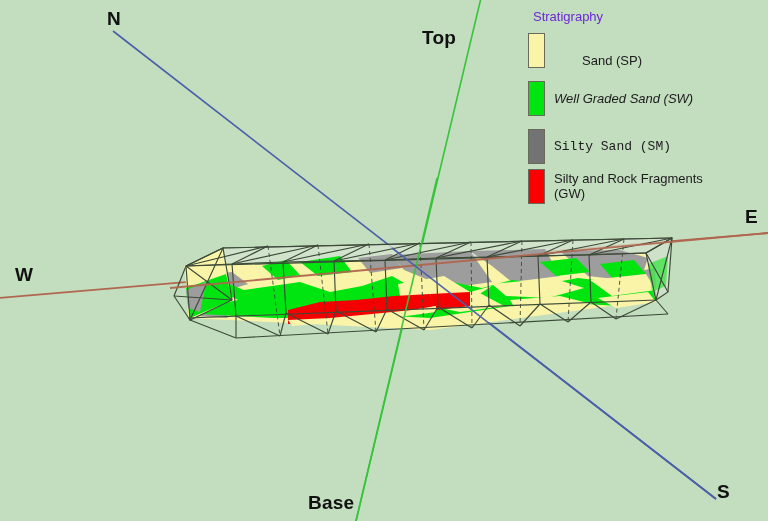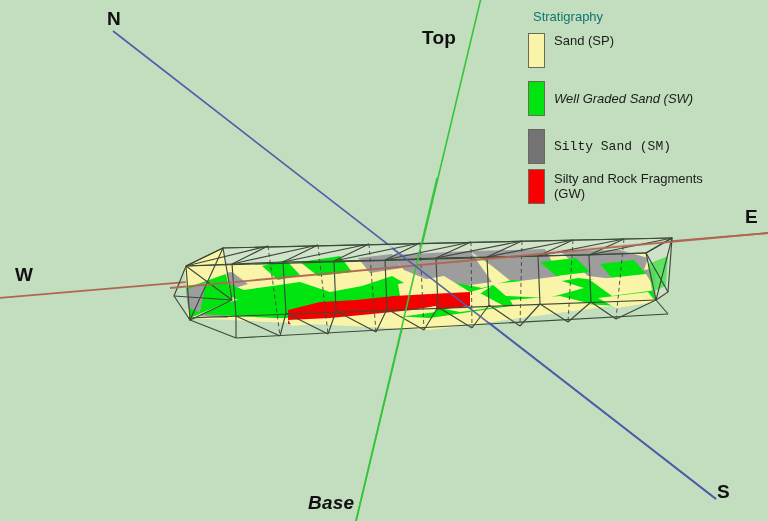--- a/index.html
+++ b/index.html
@@ -37,21 +37,21 @@
     left: 519px;
     top: 4px;
     width: 230px;
     height: 202px;
   }
   #legend .legend-title {
     position: absolute;
     left: 14px;
     top: 5px;
     font-size: 13px;
-    color: #0f766e;
+    color: #6d28d9;
     white-space: nowrap;
   }
   .legend-row {
     position: absolute;
     left: 9px;
   }
   .legend-swatch {
     position: absolute;
     left: 0;
     top: 0;
@@ -205,30 +205,30 @@
 
   <svg class="layer" viewBox="0 0 768 521">
     <line x1="170" y1="288" x2="768" y2="233" stroke="#b0664f" stroke-width="1.8" stroke-opacity="0.95"></line>
     <line x1="437" y1="178" x2="356" y2="521" stroke="#35c43a" stroke-width="1.6" stroke-opacity="0.95"></line>
     <line x1="392" y1="248" x2="716" y2="499" stroke="#4a5fa8" stroke-width="1.6" stroke-opacity="0.95"></line>
   </svg>
 
   <div class="axis-label" style="left:107px; top:8px;">N</div>
   <div class="axis-label" style="left:717px; top:481px;">S</div>
   <div class="axis-label" style="left:422px; top:27px;">Top</div>
-  <div class="axis-label" style="left:308px; top:492px;font-style:italic;">Base</div>
+  <div class="axis-label" style="left:308px; top:492px;">Base</div>
   <div class="axis-label" style="left:15px; top:264px;">W</div>
   <div class="axis-label" style="left:745px; top:206px;">E</div>
 
   <div id="legend">
     <div class="legend-title">Stratigraphy</div>
 
     <div class="legend-row" style="top:29px;">
       <div class="legend-swatch" style="background: rgb(250, 244, 168);"></div>
-      <div class="legend-text" style="top:0;">Sand (SP)</div>
+      <div class="legend-text" style="top:20px;margin-left:28px;">Sand (SP)</div>
     </div>
 
     <div class="legend-row" style="top:77px;">
       <div class="legend-swatch" style="background: rgb(0, 229, 16);"></div>
       <div class="legend-text" style="top:10px;font-style:italic;">Well Graded Sand (SW)</div>
     </div>
 
     <div class="legend-row" style="top:125px;">
       <div class="legend-swatch" style="background: rgb(115, 115, 115);"></div>
       <div class="legend-text" style="top:10px;font-family:Liberation Mono, monospace;">Silty Sand (SM)</div>

